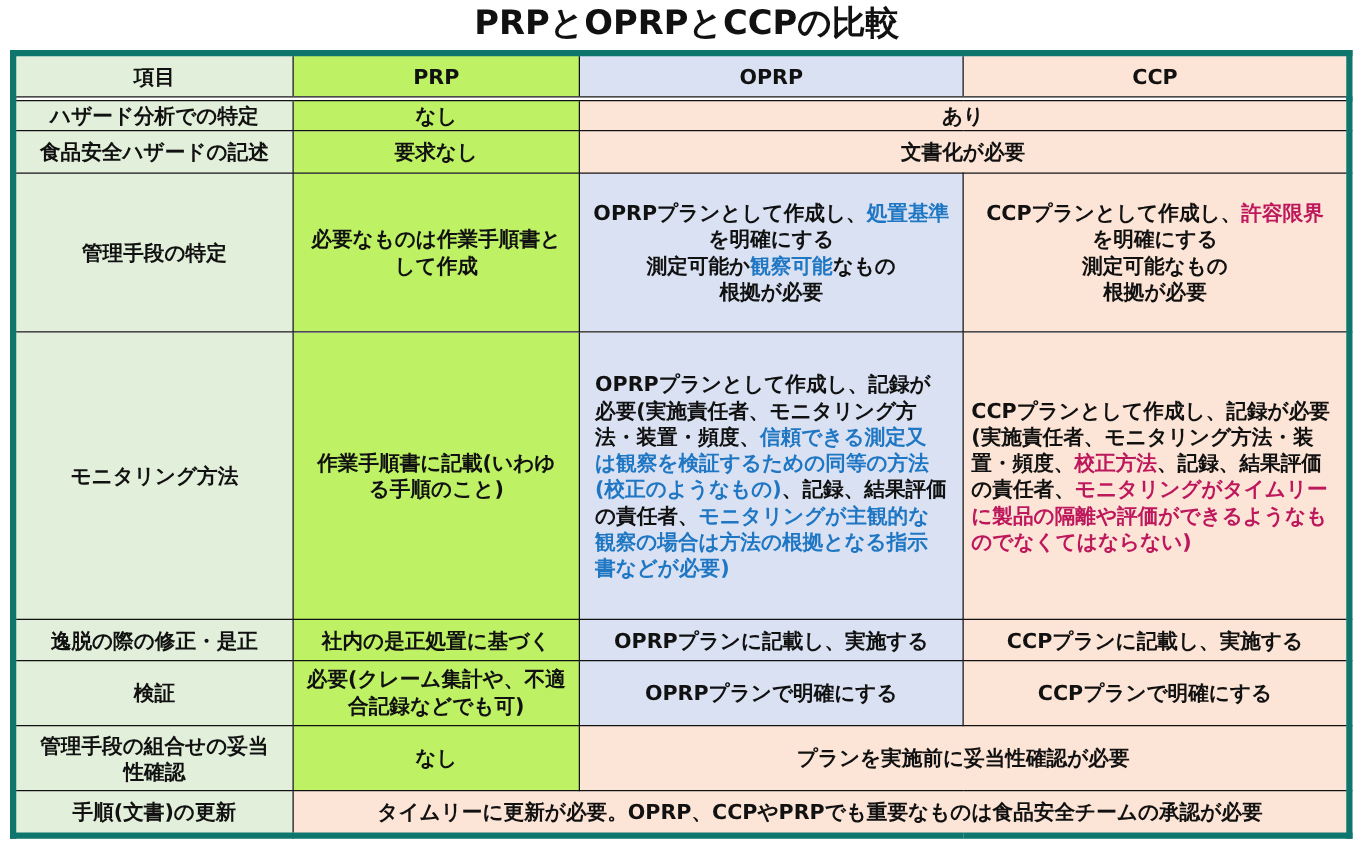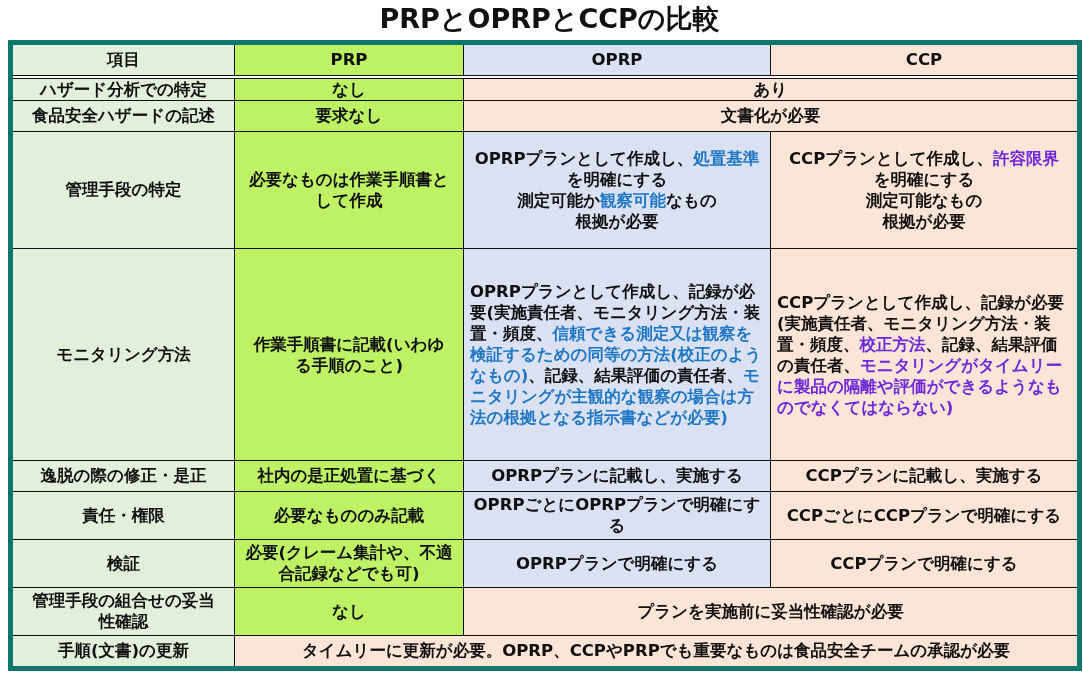--- a/index.html
+++ b/index.html
@@ -11,21 +11,21 @@
               border-collapse: collapse; table-layout: fixed; border: 5px solid #0f766e; }
   table.cmp td { border: 1.5px solid #111; text-align: center; vertical-align: middle;
                  font-weight: bold; font-size: 16.5px; line-height: 21px; padding: 0 3px;
                  overflow: hidden; }
   tr.hdr td { border-bottom: 4px double #111; }
   .c-item { background: #e2efda; }
   .c-prp  { background: #bef264; }
   .c-oprp { background: #d9e1f2; }
   .c-ccp  { background: #fce4d6; }
   .blue { color: #1f77c4; }
-  .red  { color: #6d28d9; }
+  .red  { color: #be185d; }
   .left { text-align: left !important; }
 </style>
 </head>
 <body>
 
 <div class="title">PRPとOPRPとCCPの比較</div>
 
 <table class="cmp">
   <colgroup>
     <col style="width:224px">
@@ -61,38 +61,32 @@
     <td class="c-ccp">
       <span>CCPプランとして作成し、</span><span class="red">許容限界</span><br>
       <span>を明確にする</span><br>
       <span>測定可能なもの</span><br>
       <span>根拠が必要</span>
     </td>
   </tr>
   <tr style="height:212px">
     <td class="c-item">モニタリング方法</td>
     <td class="c-prp" style="padding:0 12px">作業手順書に記載(いわゆる手順のこと)</td>
-    <td class="c-oprp left" style="padding:0 6px">
+    <td class="c-oprp left" style="padding:0 12px">
       <span>OPRPプランとして作成し、記録が必要(実施責任者、モニタリング方法・装置・頻度、</span><span class="blue">信頼できる測定又は観察を検証するための同等の方法(校正のようなもの)</span><span>、記録、結果評価の責任者、</span><span class="blue">モニタリングが主観的な観察の場合は方法の根拠となる指示書などが必要)</span>
     </td>
     <td class="c-ccp left" style="padding:0 6px">
       <span>CCPプランとして作成し、記録が必要(実施責任者、モニタリング方法・装置・頻度、</span><span class="red">校正方法</span><span>、記録、結果評価の責任者、</span><span class="red">モニタリングがタイムリーに製品の隔離や評価ができるようなものでなくてはならない)</span>
     </td>
   </tr>
   <tr style="height:30px">
     <td class="c-item">逸脱の際の修正・是正</td>
     <td class="c-prp">社内の是正処置に基づく</td>
     <td class="c-oprp">OPRPプランに記載し、実施する</td>
     <td class="c-ccp">CCPプランに記載し、実施する</td>
-  </tr>
-  <tr style="height:48px">
-    <td class="c-item">責任・権限</td>
-    <td class="c-prp">必要なもののみ記載</td>
-    <td class="c-oprp">OPRPごとにOPRPプランで明確にする</td>
-    <td class="c-ccp">CCPごとにCCPプランで明確にする</td>
   </tr>
   <tr style="height:48px">
     <td class="c-item">検証</td>
     <td class="c-prp">必要(クレーム集計や、不適合記録などでも可)</td>
     <td class="c-oprp">OPRPプランで明確にする</td>
     <td class="c-ccp">CCPプランで明確にする</td>
   </tr>
   <tr style="height:48px">
     <td class="c-item" style="padding:0 12px">管理手段の組合せの妥当性確認</td>
     <td class="c-prp">なし</td>

